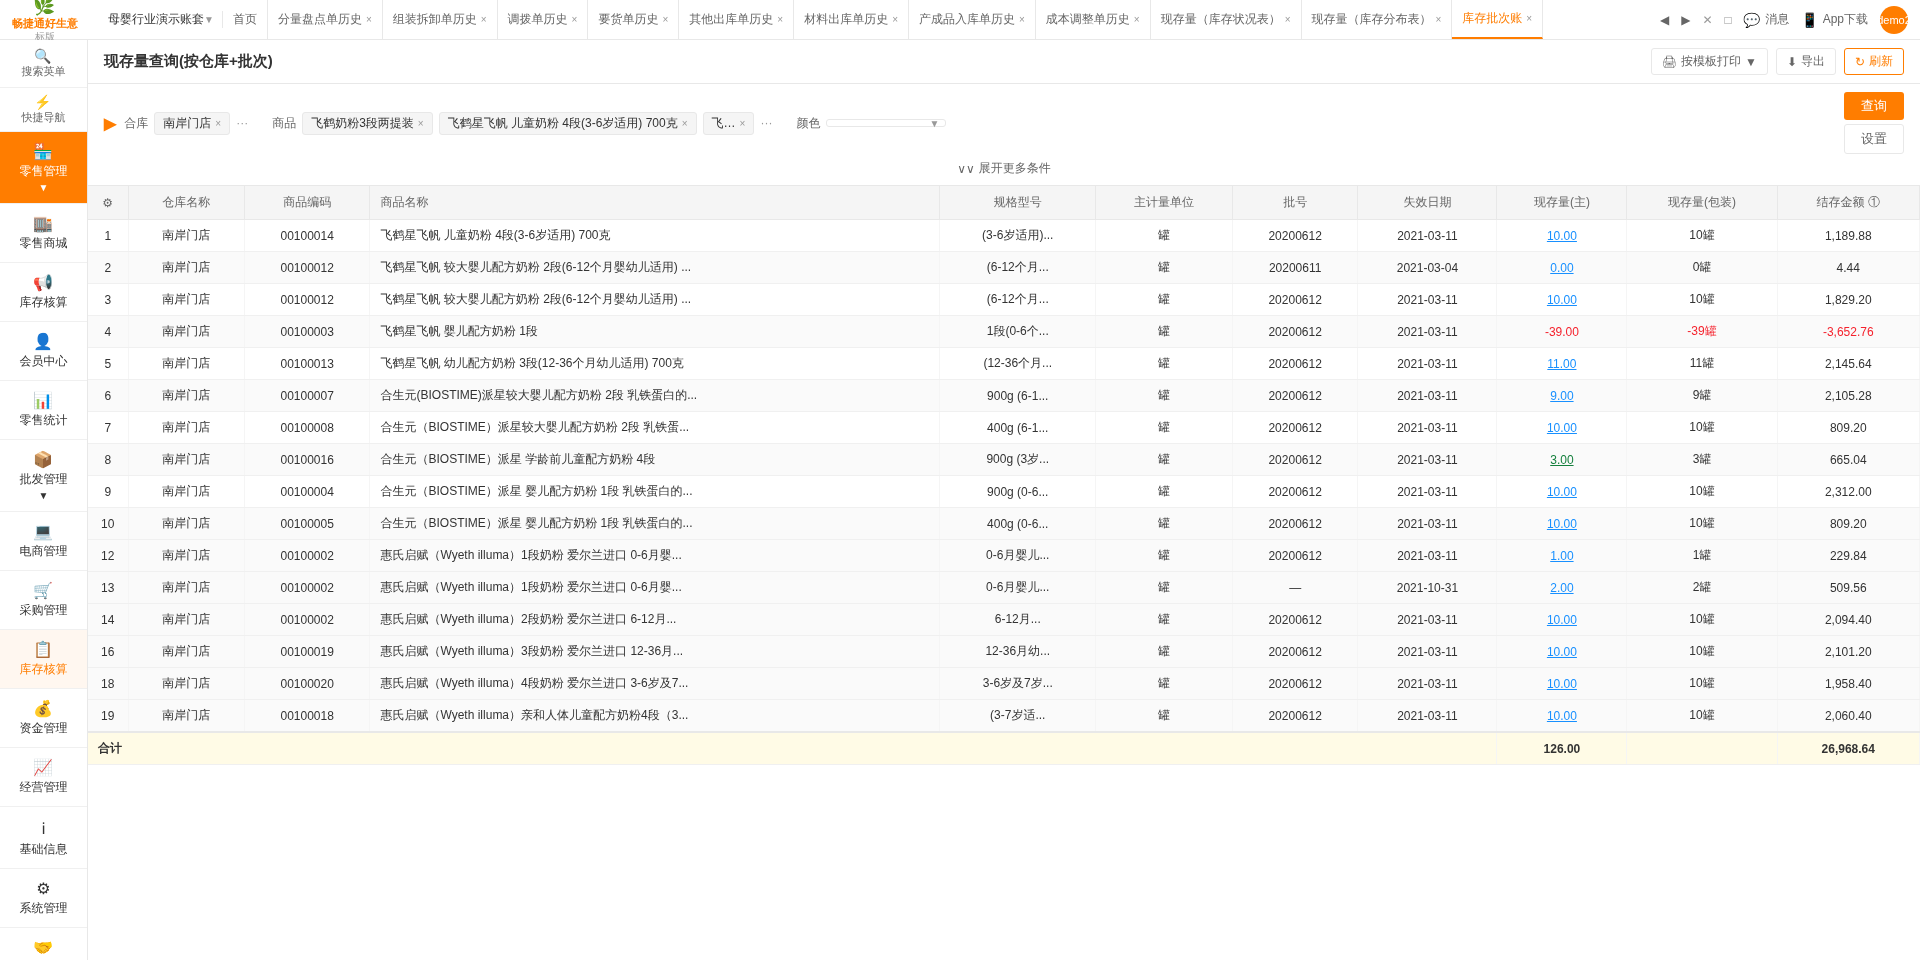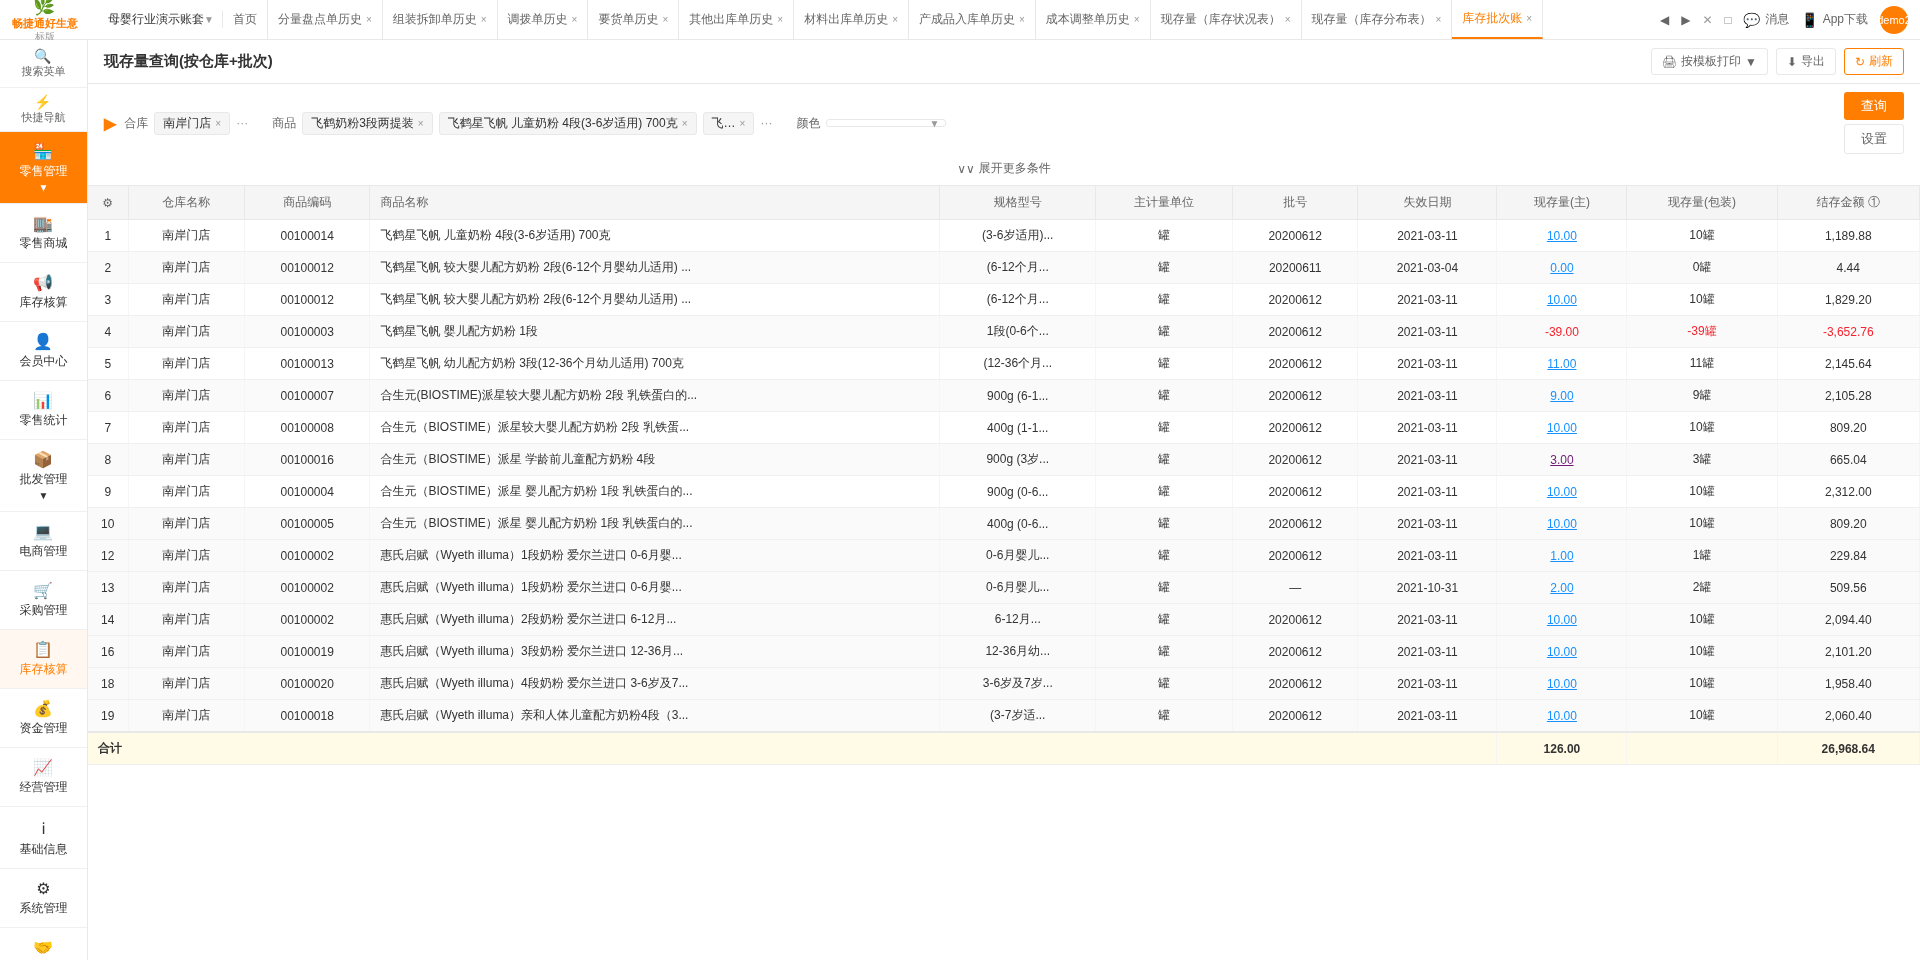--- a/index.html
+++ b/index.html
@@ -398,38 +398,38 @@
     <td>2021-03-11</td>
     <td style="text-decoration:underline;color:#1890ff;cursor:pointer;">9.00</td>
     <td style="">9罐</td>
     <td style="">2,105.28</td>
   </tr>
             <tr>
     <td>7</td>
     <td>南岸门店</td>
     <td>00100008</td>
     <td class="td-left">合生元（BIOSTIME）派星较大婴儿配方奶粉 2段 乳铁蛋...</td>
-    <td>400g (1-1...</td>
+    <td>400g (6-1...</td>
     <td>罐</td>
     <td>20200612</td>
     <td>2021-03-11</td>
     <td style="text-decoration:underline;color:#1890ff;cursor:pointer;">10.00</td>
     <td style="">10罐</td>
     <td style="">809.20</td>
   </tr>
             <tr style="background: rgb(250, 250, 250);">
     <td>8</td>
     <td>南岸门店</td>
     <td>00100016</td>
     <td class="td-left">合生元（BIOSTIME）派星 学龄前儿童配方奶粉 4段</td>
     <td>900g (3岁...</td>
     <td>罐</td>
     <td>20200612</td>
     <td>2021-03-11</td>
-    <td style="text-decoration:underline;color:#701a75;cursor:pointer;">3.00</td>
+    <td style="text-decoration:underline;color:#15803d;cursor:pointer;">3.00</td>
     <td style="">3罐</td>
     <td style="">665.04</td>
   </tr>
             <tr>
     <td>9</td>
     <td>南岸门店</td>
     <td>00100004</td>
     <td class="td-left">合生元（BIOSTIME）派星 婴儿配方奶粉 1段 乳铁蛋白的...</td>
     <td>900g (0-6...</td>
     <td>罐</td>

